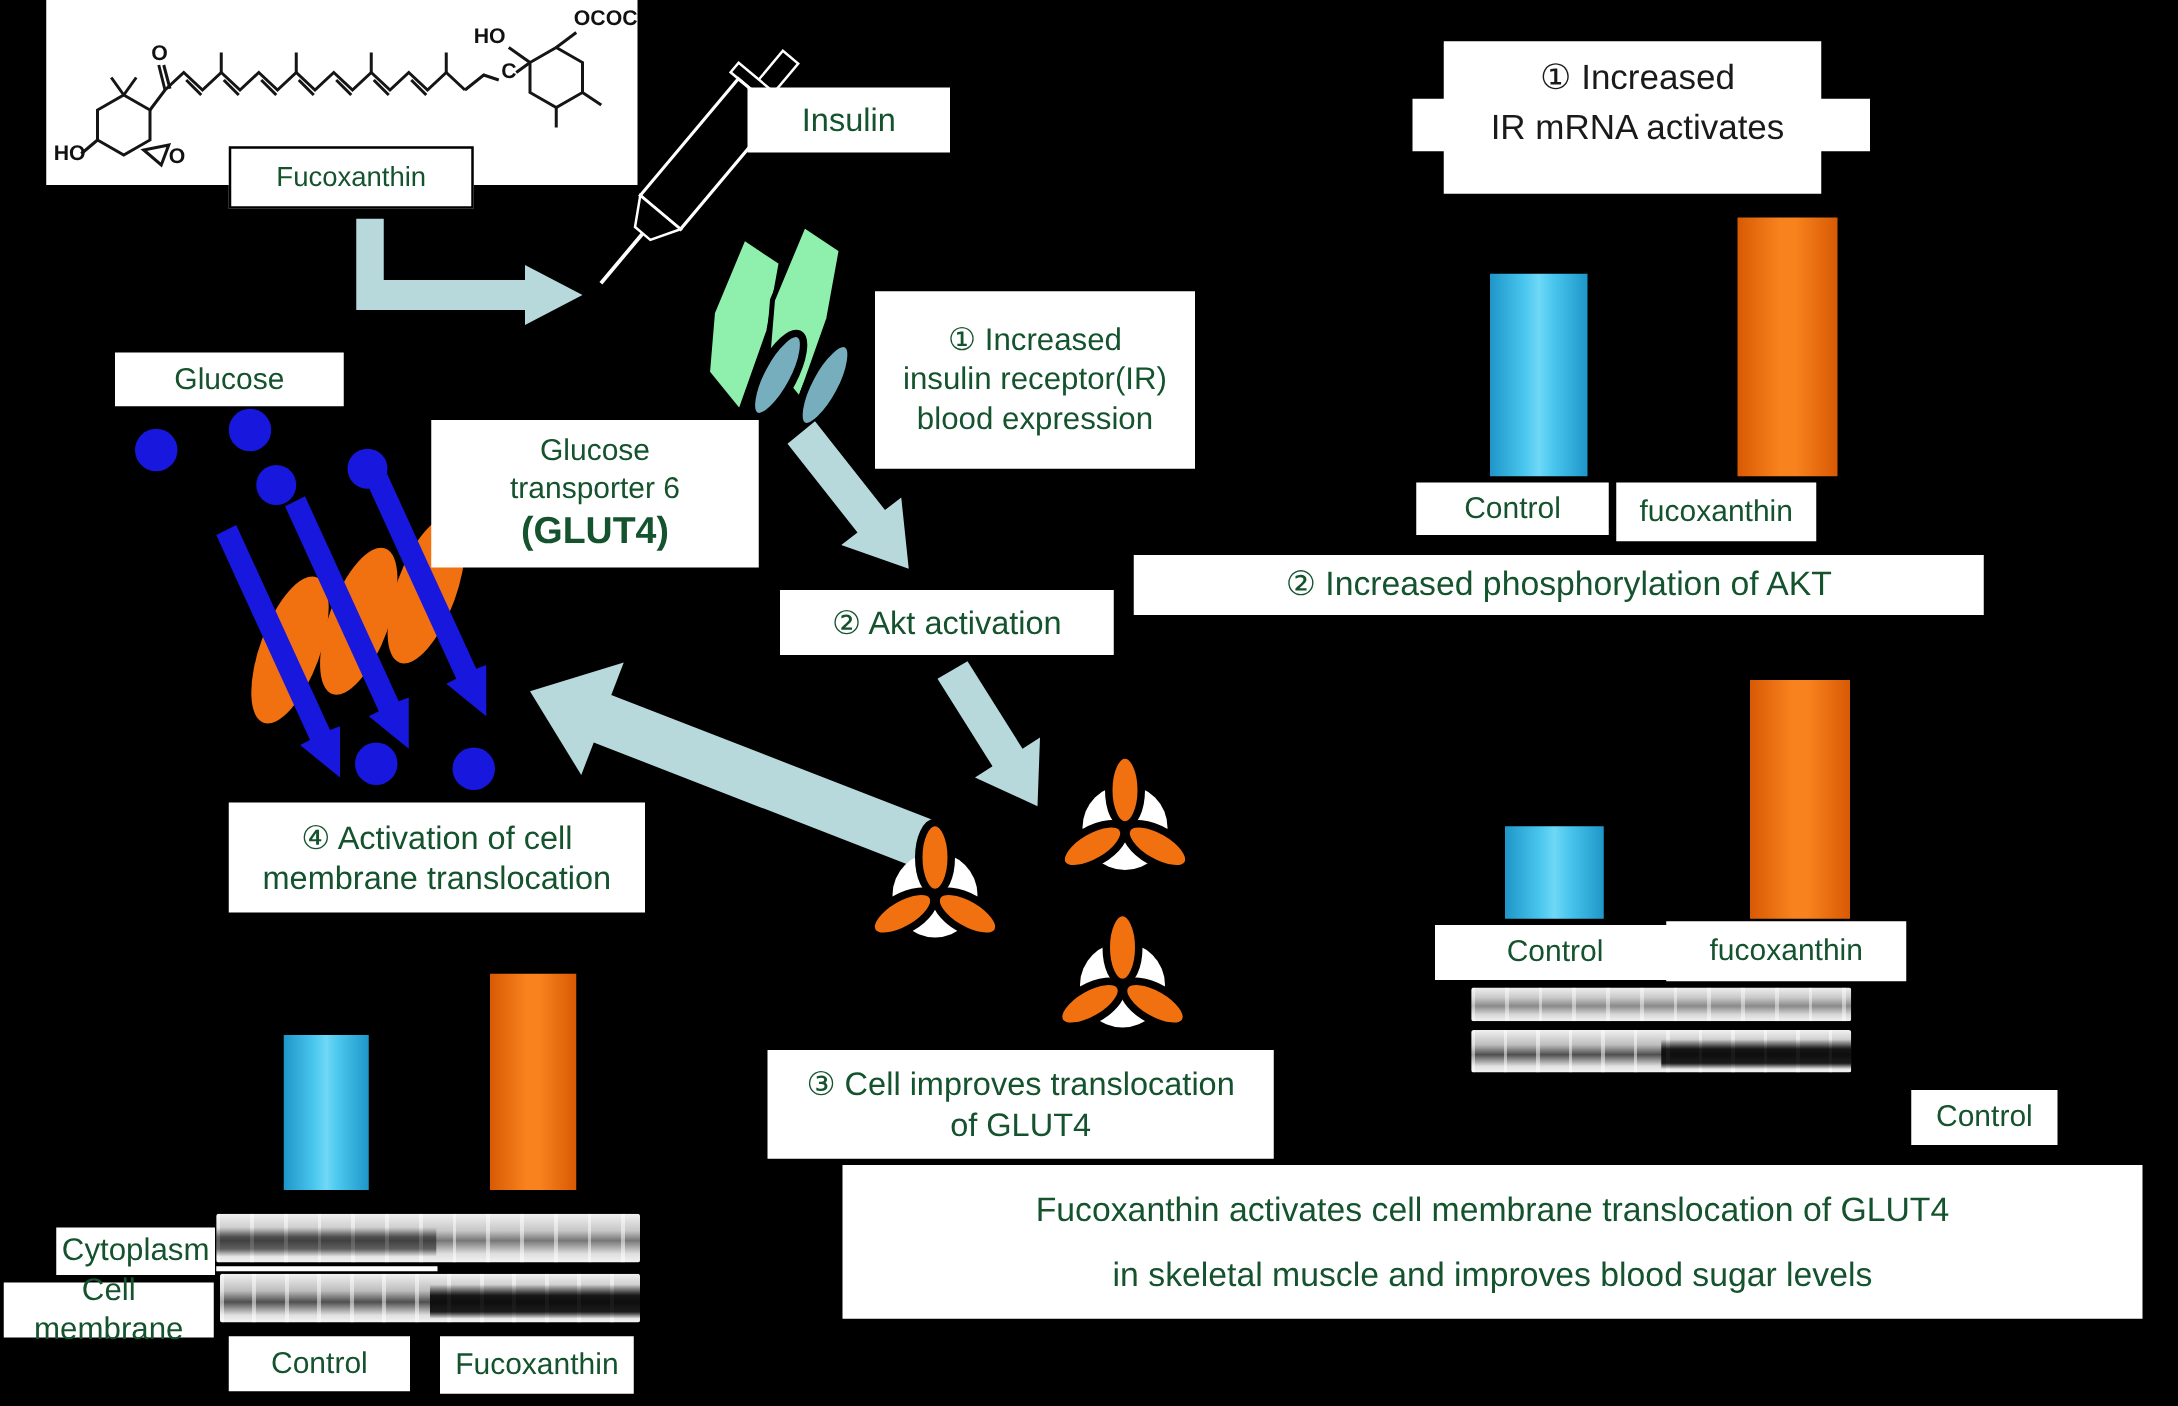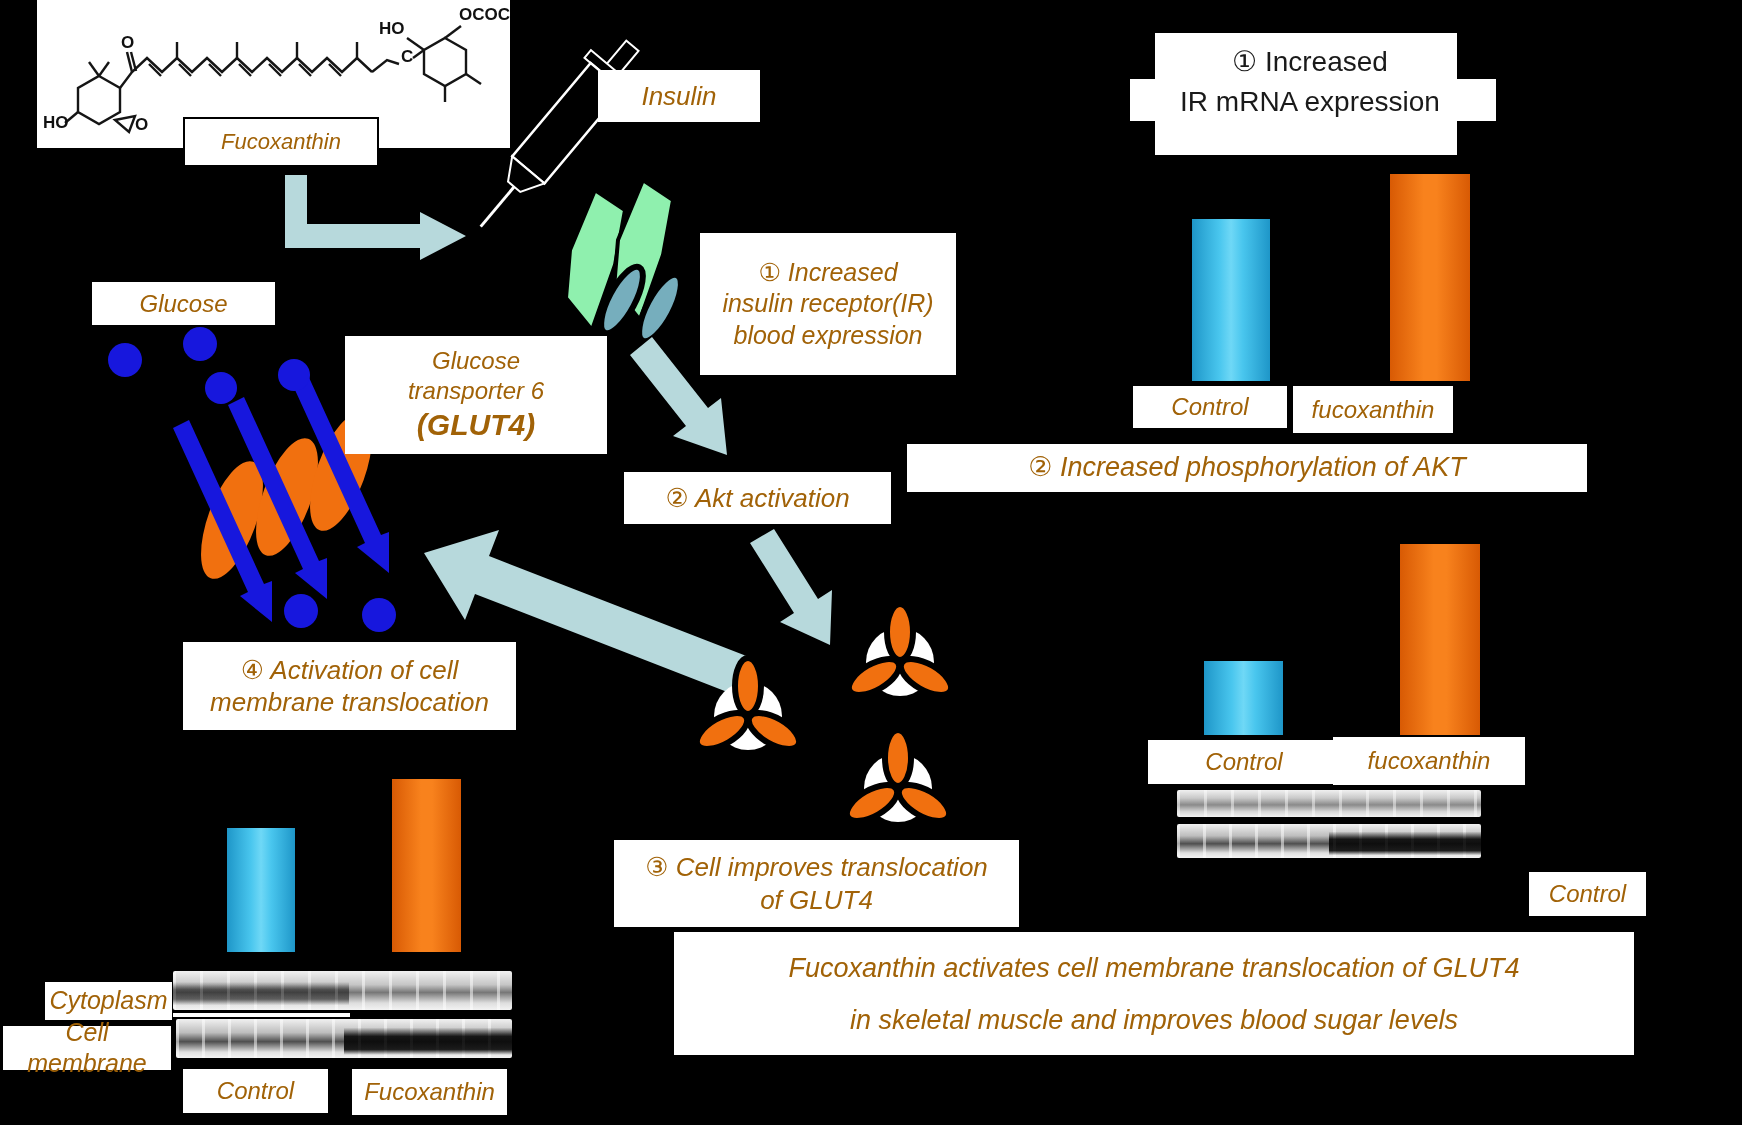--- a/index.html
+++ b/index.html
@@ -1,20 +1,20 @@
 <!DOCTYPE html>
 <html><head>
 <meta charset="utf-8">
 <style>
   html,body{margin:0;padding:0;background:#000;}
   #canvas{position:relative;width:1742px;height:1125px;background:#000;overflow:hidden;
           font-family:"Liberation Sans","DejaVu Sans",sans-serif;color:#1a1a1a;}
   .abs{position:absolute;}
-  .wbox{position:absolute;background:#ffffff;color:#a16207;display:flex;flex-direction:column;
-        align-items:center;justify-content:center;text-align:center;line-height:1.25;font-style:italic;}
+  .wbox{position:absolute;background:#ffffff;color:#14532d;display:flex;flex-direction:column;
+        align-items:center;justify-content:center;text-align:center;line-height:1.25;}
   .wrect{position:absolute;background:#ffffff;}
   .fs22{font-size:22px;} .fs24{font-size:24px;} .fs25{font-size:25px;}
   .fs26{font-size:26px;} .fs27{font-size:27px;} .fs30{font-size:30px;font-weight:bold;}
   .bar{position:absolute;}
   .bar-blue{background:linear-gradient(90deg,#1e96c8 0%,#49c6ee 35%,#6fd8f6 50%,#49c6ee 65%,#1e96c8 100%);}
   .bar-orange{background:linear-gradient(90deg,#d85a04 0%,#f8821d 42%,#f8821d 58%,#d85a04 100%);}
   .blot{position:absolute;border-radius:2px;filter:blur(.6px);}
   .blot-light{background:
       repeating-linear-gradient(90deg, rgba(255,255,255,.45) 0 3px, rgba(0,0,0,0) 3px 27px),
       linear-gradient(180deg,#f0f0f0 0%,#c9c9c9 30%,#8a8a8a 55%,#d6d6d6 80%,#f2f2f2 100%);}
@@ -161,21 +161,21 @@
 
   <div class="wbox fs26" style="left:614px;top:840px;width:405px;height:87px;">
     <span>③ Cell improves translocation</span>
     <span>of GLUT4</span>
   </div>
 
   <div class="wrect" style="left:1130px;top:79px;width:366px;height:42px;"></div>
   <div class="wrect" style="left:1155px;top:33px;width:302px;height:122px;"></div>
   <div class="abs" style="left:1140px;top:42px;width:340px;text-align:center;line-height:40px;font-size:28px;">
     <span class="summary-line">① Increased</span>
-    <span class="summary-line">IR mRNA expression</span>
+    <span class="summary-line">IR mRNA activates</span>
   </div>
   <div class="bar bar-blue" style="left:1192px;top:219px;width:78px;height:162px;"></div>
   <div class="bar bar-orange" style="left:1390px;top:174px;width:80px;height:207px;"></div>
   <div class="wbox fs24" style="left:1133px;top:386px;width:154px;height:42px;">Control</div>
   <div class="wbox fs24" style="left:1293px;top:386px;width:160px;height:47px;">fucoxanthin</div>
 
   <div class="wbox fs27" style="left:907px;top:444px;width:680px;height:48px;">② Increased phosphorylation of AKT</div>
   <div class="bar bar-blue" style="left:1204px;top:661px;width:79px;height:74px;"></div>
   <div class="bar bar-orange" style="left:1400px;top:544px;width:80px;height:191px;"></div>
   <div class="wbox fs24" style="left:1148px;top:740px;width:192px;height:44px;">Control</div>
@@ -188,18 +188,18 @@
   <div class="bar bar-blue" style="left:227px;top:828px;width:68px;height:124px;"></div>
   <div class="bar bar-orange" style="left:392px;top:779px;width:69px;height:173px;"></div>
   <div class="blot blot-dark-left" style="left:173px;top:971px;width:339px;height:39px;"></div>
   <div class="wrect" style="left:173px;top:1013px;width:177px;height:4px;"></div>
   <div class="blot blot-dark-right" style="left:176px;top:1019px;width:336px;height:39px;"></div>
   <div class="wbox fs25" style="left:45px;top:982px;width:127px;height:38px;">Cytoplasm</div>
   <div class="wbox fs25" style="left:3px;top:1026px;width:168px;height:44px;">Cell membrane</div>
   <div class="wbox fs24" style="left:183px;top:1069px;width:145px;height:44px;">Control</div>
   <div class="wbox fs24" style="left:352px;top:1069px;width:155px;height:46px;">Fucoxanthin</div>
 
-  <div class="wbox" style="left:674px;top:932px;width:960px;height:123px;font-size:27px;line-height:52px;">
+  <div class="wbox" style="left:674px;top:932px;width:1040px;height:123px;font-size:27px;line-height:52px;">
     <span class="summary-line">Fucoxanthin activates cell membrane translocation of GLUT4</span>
     <span class="summary-line">in skeletal muscle and improves blood sugar levels</span>
   </div>
 
 </div>
 
 </body></html>

